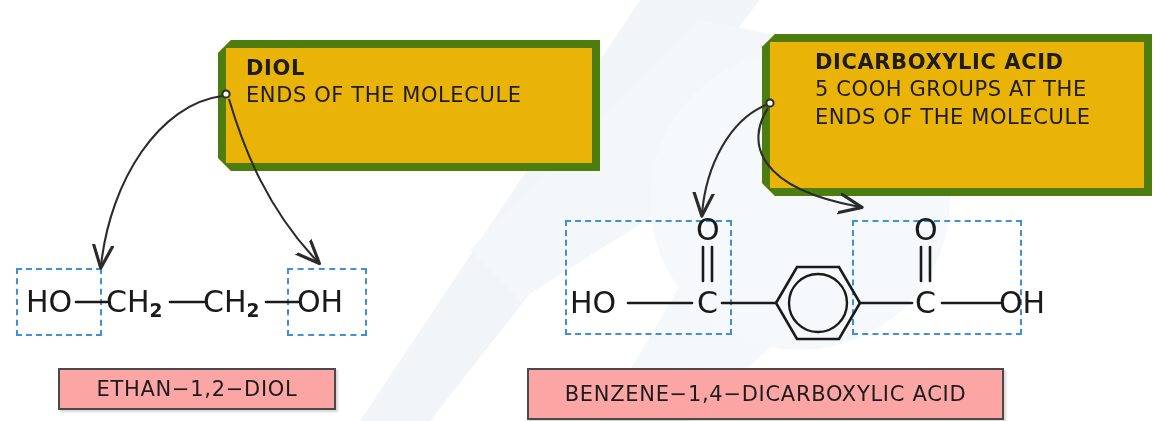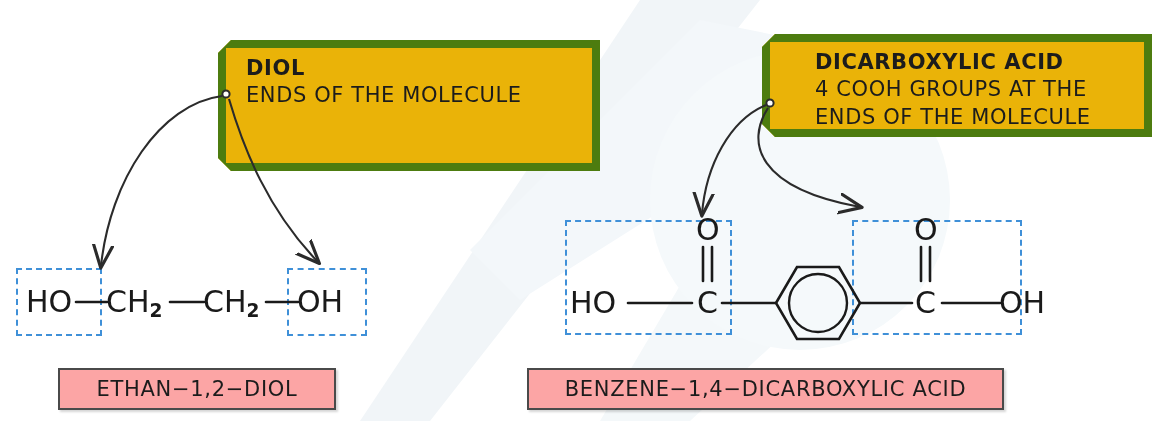--- a/index.html
+++ b/index.html
@@ -110,23 +110,23 @@
     <polygon points="700,20 900,60 520,300 470,250" fill="#f3f7fa"></polygon>
     <polygon points="760,150 930,200 690,421 600,421" fill="#f4f8fa"></polygon>
     <circle cx="800" cy="200" r="150" fill="#f5f9fb"></circle>
   </svg>
 
   <div class="callout" style="left:218px; top:40px; width:382px; height:131px;">
     <div class="callout-title">DIOL</div>
     <div class="callout-line">ENDS  OF  THE  MOLECULE</div>
   </div>
 
-  <div class="callout" style="left:762px; top:34px; width:390px; height:103px;padding-left:45px;">
+  <div class="callout" style="left:762px; top:34px; width:390px; height:162px;padding-left:45px;">
     <div class="callout-title">DICARBOXYLIC  ACID</div>
-    <div class="callout-line">4 COOH  GROUPS  AT  THE</div>
+    <div class="callout-line">5 COOH  GROUPS  AT  THE</div>
     <div class="callout-line">ENDS  OF  THE  MOLECULE</div>
   </div>
 
   <div class="dashbox" style="left:16px; top:268px; width:86px; height:68px;"></div>
   <div class="dashbox" style="left:287px; top:268px; width:80px; height:68px;"></div>
 
   <svg class="overlay" viewBox="0 0 1162 421">
     <g stroke="#1a1a1a" stroke-width="2.6" stroke-linecap="round">
       <line x1="76" y1="302" x2="107" y2="302"></line>
       <line x1="170" y1="302" x2="204" y2="302"></line>
@@ -168,21 +168,21 @@
     </g>
   </svg>
 
   <div class="mol-label" style="left:570px; top:288px;">HO</div>
   <div class="mol-label" style="left:697px; top:288px;">C</div>
   <div class="mol-label" style="left:696px; top:215px;">O</div>
   <div class="mol-label" style="left:915px; top:288px;">C</div>
   <div class="mol-label" style="left:914px; top:215px;">O</div>
   <div class="mol-label" style="left:999px; top:288px;">OH</div>
 
-  <div class="caption" style="left:527px; top:368px; width:477px; height:42px;">
+  <div class="caption" style="left:527px; top:368px; width:477px; height:52px;">
     <span class="caption-text">BENZENE−1,4−DICARBOXYLIC  ACID</span>
   </div>
 
   <svg class="overlay" viewBox="0 0 1162 421">
     <defs>
       <marker id="ah" markerWidth="13" markerHeight="13" refX="10" refY="5.2" orient="auto" markerUnits="strokeWidth">
         <path d="M0,0.6 L11,5.2 L0,9.8" fill="none" stroke="#2b2b2b" stroke-width="1.5" stroke-linecap="round" stroke-linejoin="round"></path>
       </marker>
     </defs>
 

